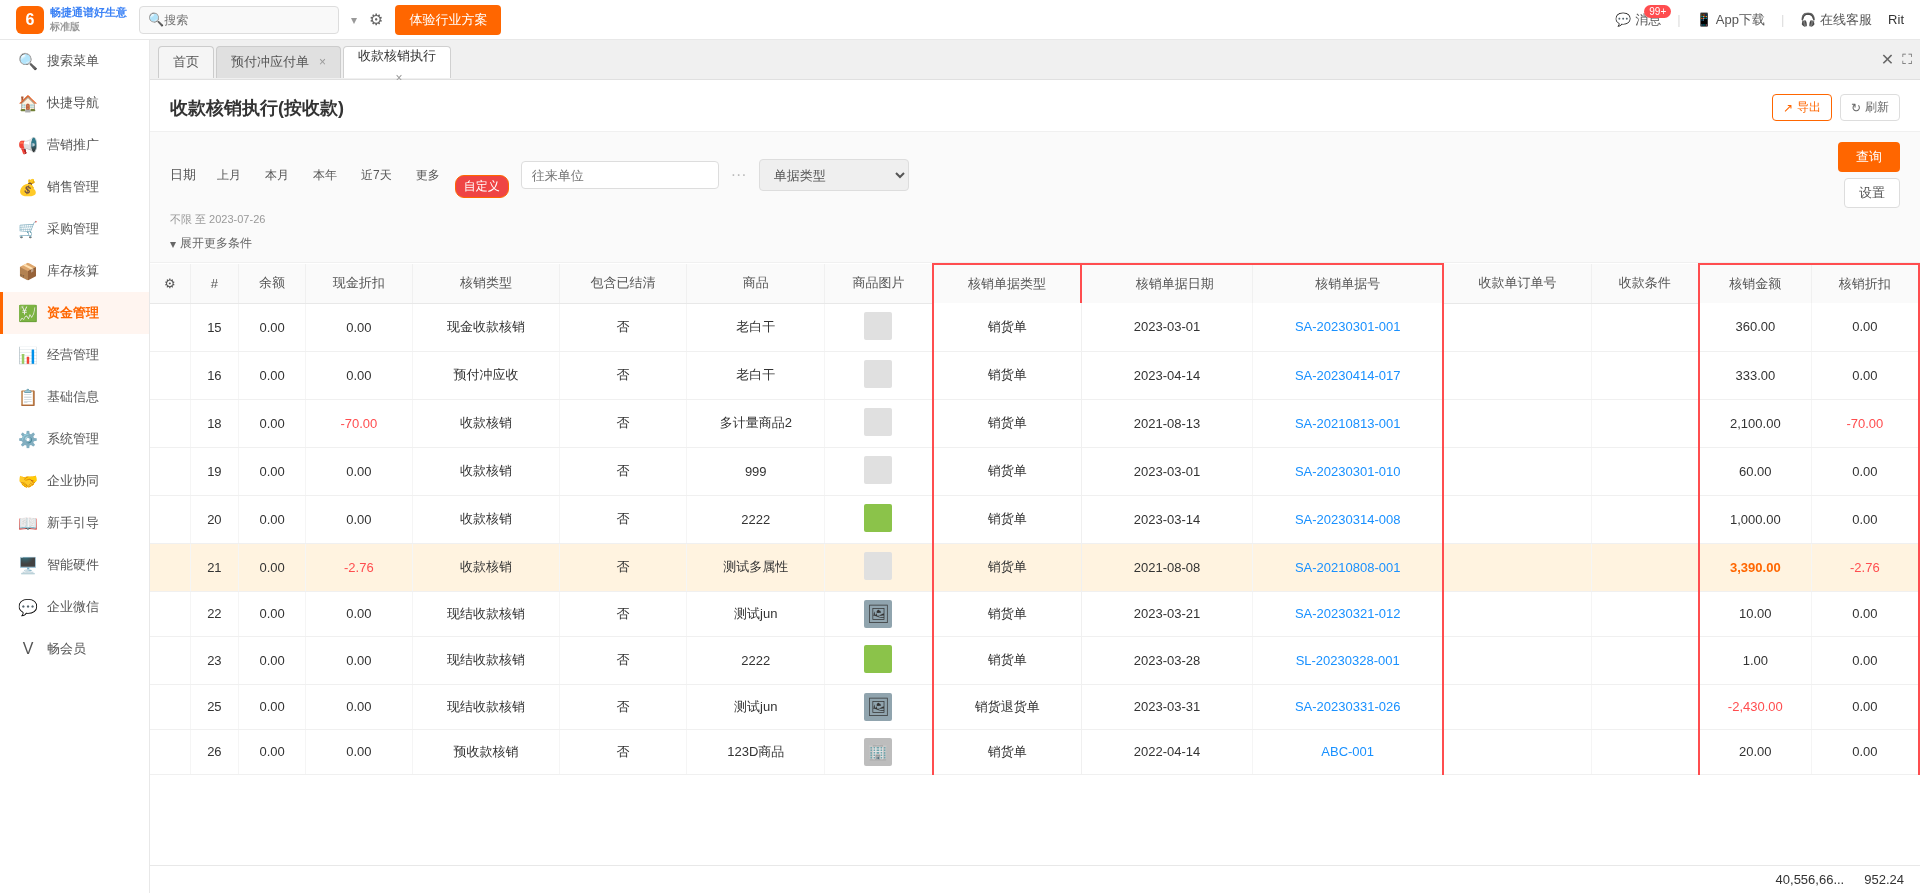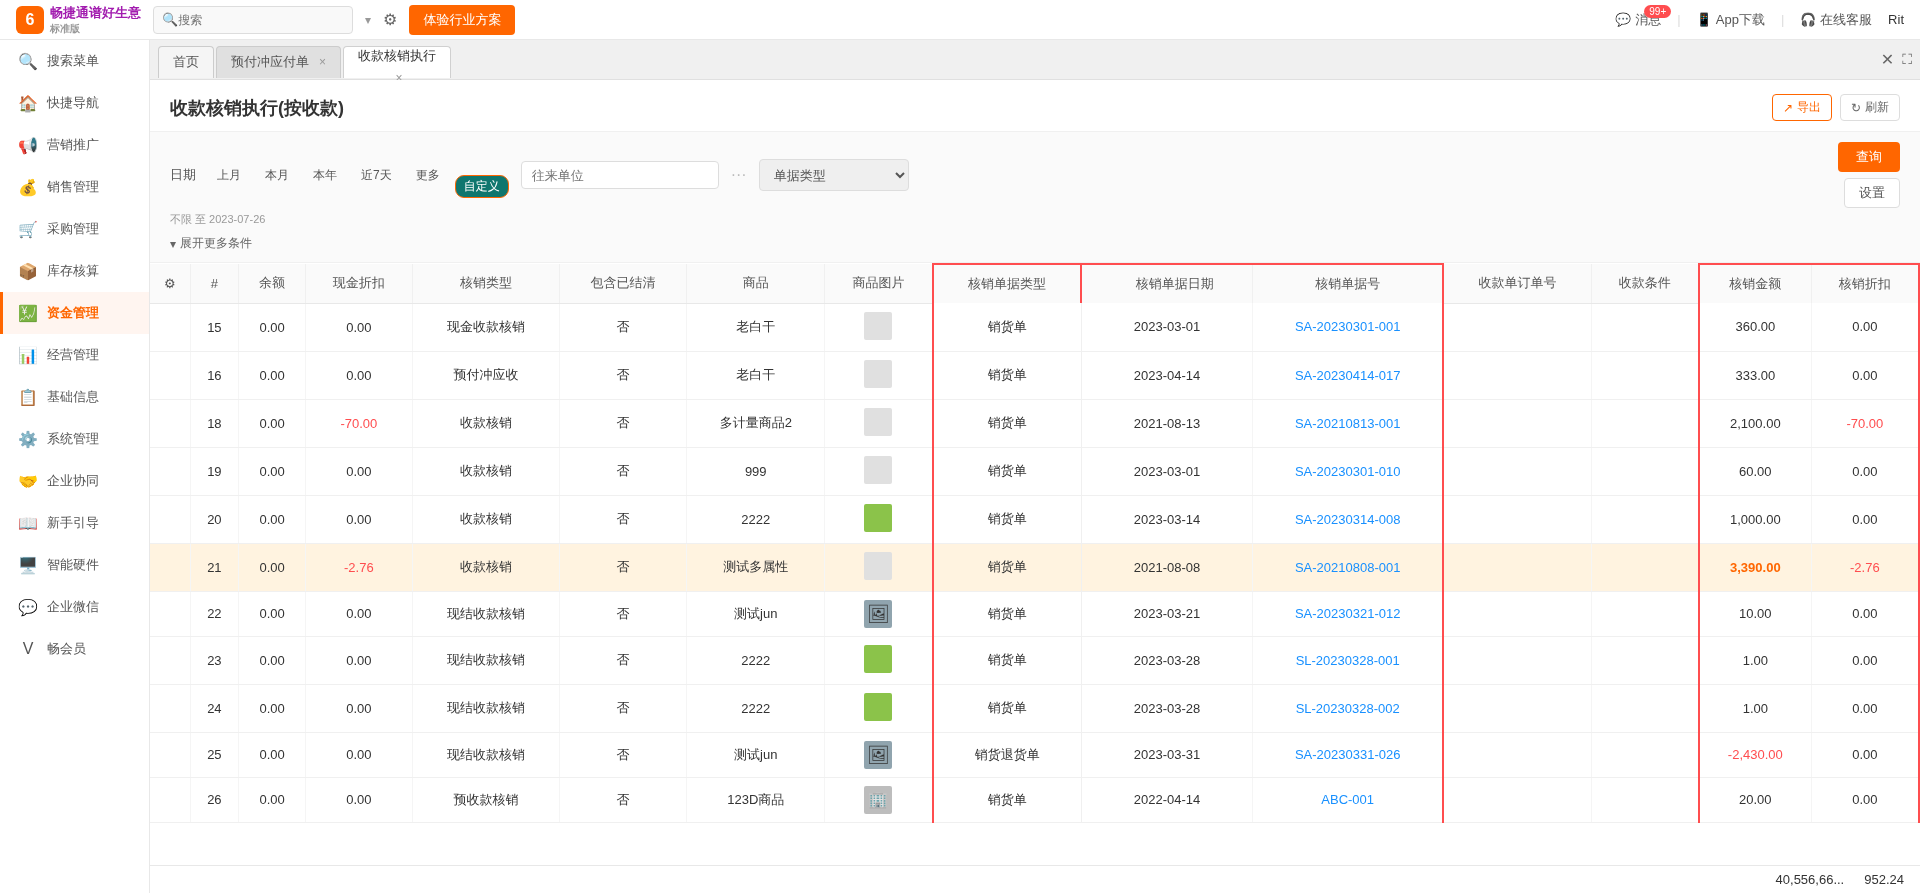--- a/index.html
+++ b/index.html
@@ -3,21 +3,21 @@
   <meta charset="utf-8">
   <style>
     * { box-sizing: border-box; margin: 0; padding: 0; }
     body { font-family: 'Microsoft YaHei', Arial, sans-serif; font-size: 13px; background: #f5f5f5; color: #333; overflow: hidden; width: 1920px; height: 893px; }
 
     
     .topbar { height: 40px; background: #fff; display: flex; align-items: center; padding: 0 16px; border-bottom: 1px solid #e8e8e8; gap: 12px; }
     .topbar-logo { display: flex; align-items: center; gap: 6px; color: #ff6600; font-weight: bold; font-size: 14px; }
     .topbar-logo .logo-icon { width: 28px; height: 28px; background: #ff6600; border-radius: 6px; display: flex; align-items: center; justify-content: center; color: #fff; font-size: 16px; }
     .topbar-logo .logo-text { display: flex; flex-direction: column; }
-    .topbar-logo .logo-main { font-size: 13px; color: #a21caf; }
+    .topbar-logo .logo-main { font-size: 11px; color: #3b82f6; }
     .topbar-logo .logo-sub { font-size: 10px; color: #999; }
     .topbar-search { flex: 0 0 200px; height: 28px; border: 1px solid #ddd; border-radius: 4px; display: flex; align-items: center; padding: 0 8px; background: #f9f9f9; }
     .topbar-search input { border: none; background: transparent; outline: none; font-size: 12px; color: #999; width: 140px; }
     .topbar-chevron { color: #999; cursor: pointer; font-size: 12px; }
     .topbar-gear { color: #666; cursor: pointer; font-size: 16px; }
     .topbar-solution-btn { background: #ff6600; color: #fff; border: none; border-radius: 4px; padding: 6px 14px; font-size: 13px; cursor: pointer; }
     .topbar-right { margin-left: auto; display: flex; align-items: center; gap: 16px; color: #555; font-size: 13px; }
     .topbar-right .badge-wrap { position: relative; display: inline-flex; align-items: center; gap: 4px; cursor: pointer; }
     .badge { background: #ff4d4f; color: #fff; border-radius: 10px; padding: 1px 5px; font-size: 10px; position: absolute; top: -6px; right: -10px; }
     .topbar-right span { cursor: pointer; }
@@ -51,21 +51,21 @@
     .page-header-actions { display: flex; gap: 8px; align-items: center; }
     .btn-export { display: flex; align-items: center; gap: 4px; color: #ff6600; border: 1px solid #ff6600; background: #fff; border-radius: 4px; padding: 4px 10px; font-size: 12px; cursor: pointer; }
     .btn-refresh { display: flex; align-items: center; gap: 4px; color: #666; border: 1px solid #ddd; background: #fff; border-radius: 4px; padding: 4px 10px; font-size: 12px; cursor: pointer; }
 
     
     .filter-bar { padding: 10px 20px; background: #fafafa; border-bottom: 1px solid #f0f0f0; }
     .filter-row { display: flex; align-items: center; gap: 12px; flex-wrap: wrap; }
     .filter-label { color: #555; font-size: 13px; flex-shrink: 0; }
     .date-options { display: flex; gap: 6px; align-items: center; }
     .date-btn { padding: 2px 8px; border-radius: 3px; border: 1px solid transparent; cursor: pointer; font-size: 12px; color: #555; background: none; }
-    .date-btn.custom { background: #0f766e; color: #fff; border-color: #ff6600; border-radius: 9px; margin-top: 22px; }
+    .date-btn.custom { background: #ef4444; color: #fff; border-color: #ff6600; border-radius: 9px; margin-top: 22px; }
     .filter-input { height: 28px; border: 1px solid #ddd; border-radius: 4px; padding: 0 10px; font-size: 13px; min-width: 180px; color: #999; }
     .filter-dots { color: #bbb; font-size: 16px; }
     .filter-select { height: 32px; border: 1px solid #ddd; border-radius: 4px; padding: 0 10px; font-size: 13px; min-width: 150px; color: #555; }
     .btn-query { background: #ff6600; color: #fff; border: none; border-radius: 4px; padding: 6px 18px; font-size: 13px; cursor: pointer; }
     .btn-settings { background: #fff; color: #555; border: 1px solid #ddd; border-radius: 4px; padding: 5px 14px; font-size: 13px; cursor: pointer; }
     .expand-more-btn { display: flex; align-items: center; gap: 4px; color: #666; font-size: 12px; cursor: pointer; border: none; background: none; margin: 6px 0 0 0; }
 
     
     .table-wrapper { flex: 1; overflow: auto; position: relative; }
     table { width: 100%; border-collapse: collapse; font-size: 13px; }
@@ -406,37 +406,20 @@
                 <td style="border-left: 2px solid rgb(255, 77, 79); border-right: 1px solid rgb(240, 240, 240);">销货单</td>
                 <td style="">2023-03-28</td>
                 <td style="border-right: 2px solid rgb(255, 77, 79);"><a class="link-text" href="#">SL-20230328-001</a></td>
                 <td></td>
                 <td></td>
                 <td style="border-left: 2px solid rgb(255, 77, 79);">1.00</td>
                 <td style="border-right: 2px solid rgb(255, 77, 79);">0.00</td>
               </tr>
               <tr>
                 <td></td>
-                <td>24</td>
-                <td>0.00</td>
-                <td>0.00</td>
-                <td>现结收款核销</td>
-                <td>否</td>
-                <td>2222</td>
-                <td><div style="width: 28px; height: 28px; display: inline-block; border-radius: 2px; margin: 0px auto; background: rgb(139, 195, 74);"></div></td>
-                <td style="border-left: 2px solid rgb(255, 77, 79); border-right: 1px solid rgb(240, 240, 240);">销货单</td>
-                <td style="">2023-03-28</td>
-                <td style="border-right: 2px solid rgb(255, 77, 79);"><a class="link-text" href="#">SL-20230328-002</a></td>
-                <td></td>
-                <td></td>
-                <td style="border-left: 2px solid rgb(255, 77, 79);">1.00</td>
-                <td style="border-right: 2px solid rgb(255, 77, 79);">0.00</td>
-              </tr>
-              <tr>
-                <td></td>
                 <td>25</td>
                 <td>0.00</td>
                 <td>0.00</td>
                 <td>现结收款核销</td>
                 <td>否</td>
                 <td>测试jun</td>
                 <td><div style="width: 28px; height: 28px; display: inline-block; border-radius: 2px; margin: 0px auto; background: rgb(144, 164, 174); font-size: 18px; line-height: 28px; text-align: center;">🖼</div></td>
                 <td style="border-left: 2px solid rgb(255, 77, 79); border-right: 1px solid rgb(240, 240, 240);">销货退货单</td>
                 <td style="">2023-03-31</td>
                 <td style="border-right: 2px solid rgb(255, 77, 79);"><a class="link-text" href="#">SA-20230331-026</a></td>

